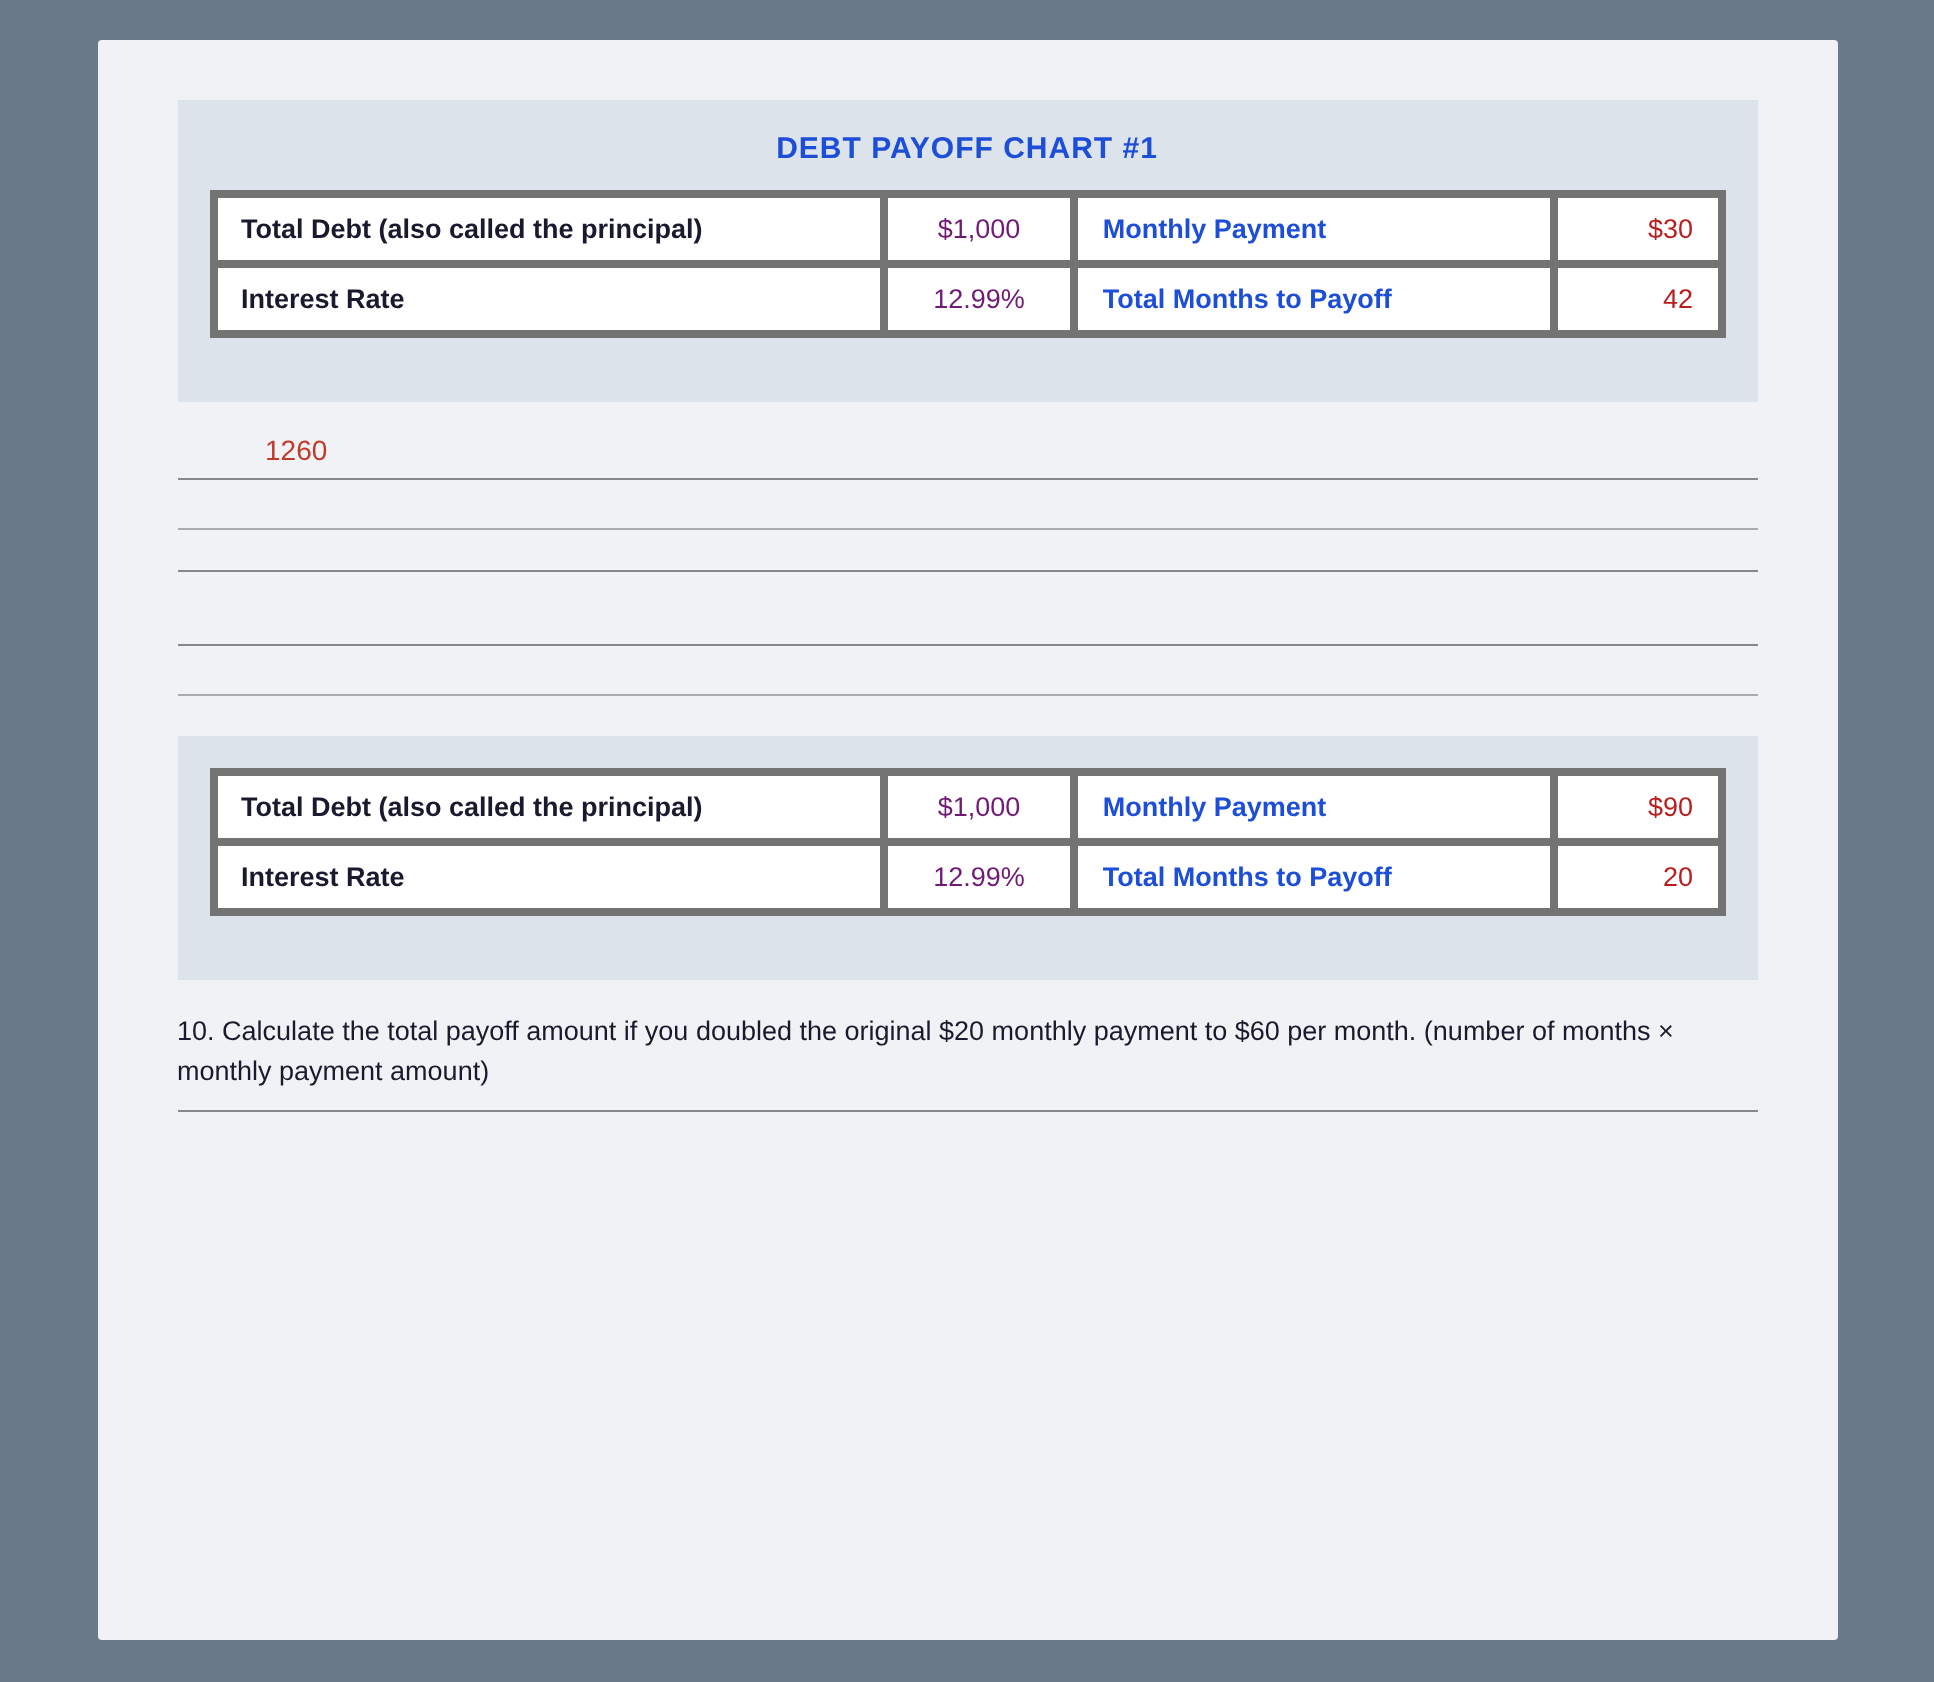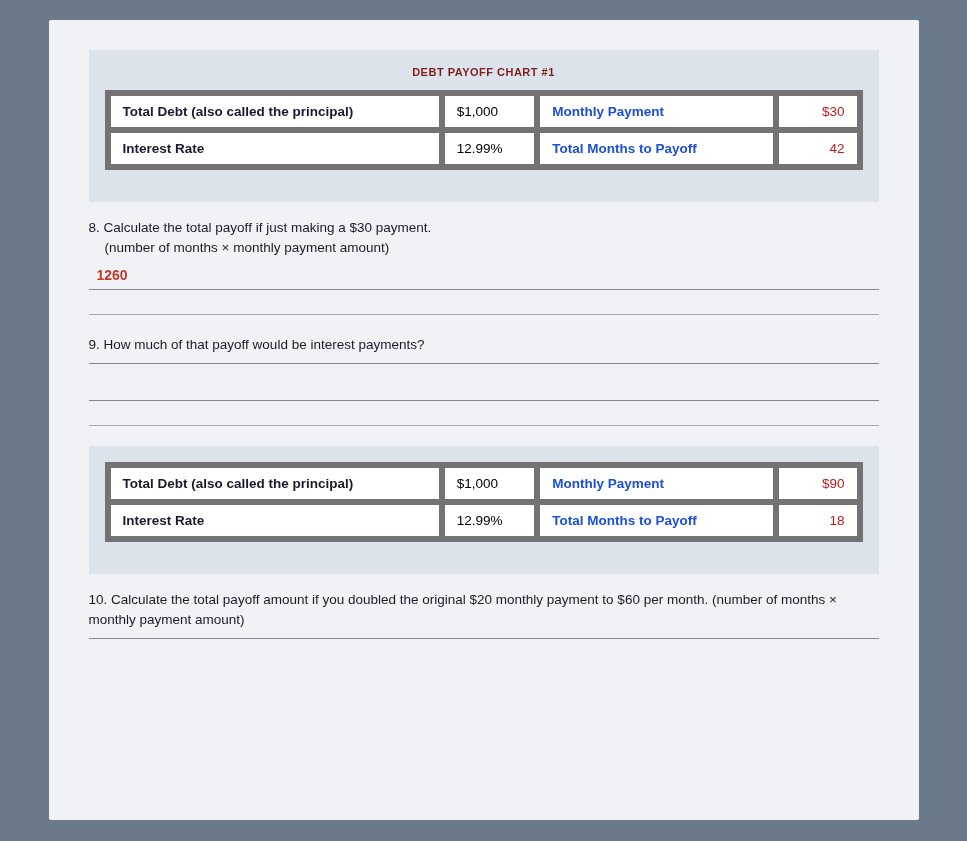--- a/index.html
+++ b/index.html
@@ -22,50 +22,51 @@
       background-color: #f0f2f5;
       width: 870px;
       min-height: 800px;
       padding: 30px 40px;
       border-radius: 2px;
     }
 
     .chart-title {
       text-align: center;
       font-weight: bold;
-      font-size: 11px;
-      color: #7f1d1d;
+      font-size: 15px;
+      color: #1d4ed8;
       margin-bottom: 12px;
       letter-spacing: 0.5px;
     }
 
     .chart-table {
       width: 100%;
       border-collapse: collapse;
       margin-bottom: 16px;
       background: white;
     }
 
     .chart-table td {
-      border: 6px solid #737373;
+      border: 4px solid #737373;
       padding: 8px 12px;
       font-size: 13.5px;
     }
 
     .chart-table .label-cell {
       font-weight: bold;
       color: #1a1a2e;
       width: 280px;
       background: white;
     }
 
     .chart-table .value-cell {
-      color: #000000;
+      color: #701a75;
       width: 80px;
       background: white;
+      text-align: center;
     }
 
     .chart-table .right-label-cell {
       font-weight: bold;
       color: #1d4ed8;
       width: 200px;
       background: white;
     }
 
     .chart-table .right-value-cell {
@@ -82,23 +83,24 @@
     .question-text {
       font-size: 13.5px;
       color: #1a1a2e;
       margin-bottom: 8px;
       line-height: 1.5;
     }
 
     .answer-text {
       font-size: 14px;
       color: #c0392b;
-      font-weight: bold;
+      font-weight: normal;
       margin-bottom: 6px;
       padding-left: 8px;
+      margin-left: 36px;
     }
 
     .answer-line {
       border: none;
       border-bottom: 1px solid #888;
       width: 100%;
       margin-top: 6px;
       margin-bottom: 4px;
     }
 
@@ -133,56 +135,47 @@
         <td class="label-cell">Interest Rate</td>
         <td class="value-cell">12.99%</td>
         <td class="right-label-cell">Total Months to Payoff</td>
         <td class="right-value-cell">42</td>
       </tr>
     </tbody>
       </table>
   </div>
 
   <div class="section">
-    <div class="question-text">
-      <span>8.</span>
-      <span>Calculate the total payoff if just making a $30 payment.</span><br>
-      <span style="padding-left: 16px;">(number of months × monthly payment amount)</span>
-    </div>
     <div class="answer-text">1260</div>
     <hr class="answer-line">
   </div>
 
   <hr class="divider">
 
   <div class="section">
-    <div class="question-text">
-      <span>9.</span>
-      <span>How much of that payoff would be interest payments?</span>
-    </div>
     <hr class="answer-line">
     <hr class="answer-line" style="margin-top: 36px;">
   </div>
 
   <hr class="divider">
 
   <div class="chart-container">
     <table class="chart-table">
       <tbody>
           <tr>
         <td class="label-cell">Total Debt (also called the principal)</td>
         <td class="value-cell">$1,000</td>
         <td class="right-label-cell">Monthly Payment</td>
         <td class="right-value-cell">$90</td>
       </tr>
       <tr>
         <td class="label-cell">Interest Rate</td>
         <td class="value-cell">12.99%</td>
         <td class="right-label-cell">Total Months to Payoff</td>
-        <td class="right-value-cell">18</td>
+        <td class="right-value-cell">20</td>
       </tr>
     </tbody>
       </table>
   </div>
 
   <div class="section">
     <div class="question-text">
       <span>10.</span>
       <span>Calculate the total payoff amount if you doubled the original $20 monthly payment to $60 per month. (number of months × monthly payment amount)</span>
     </div>

